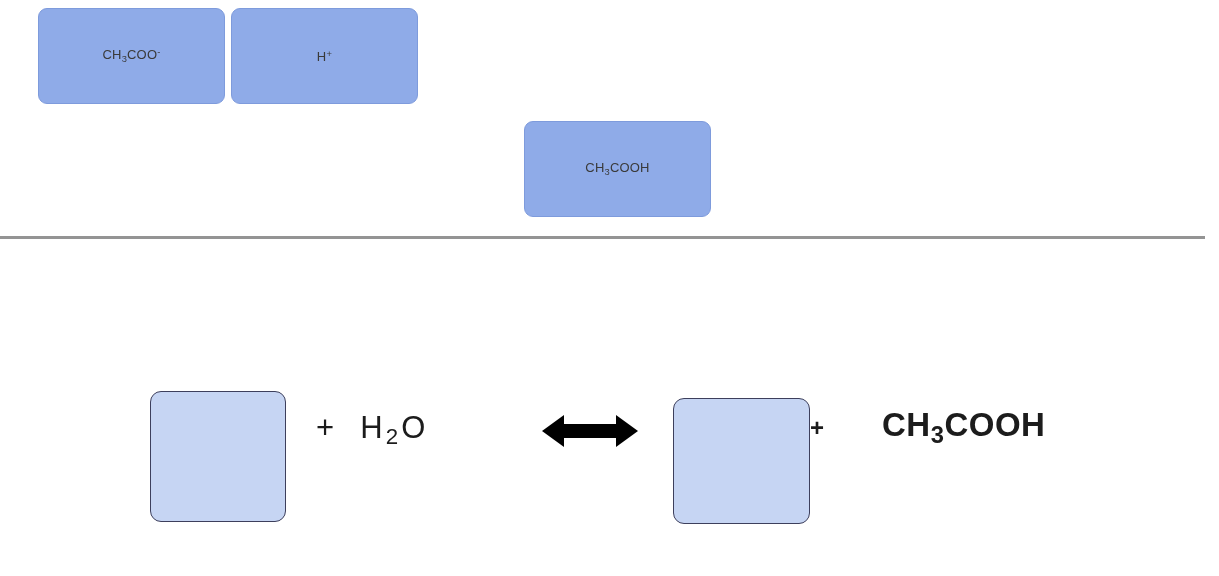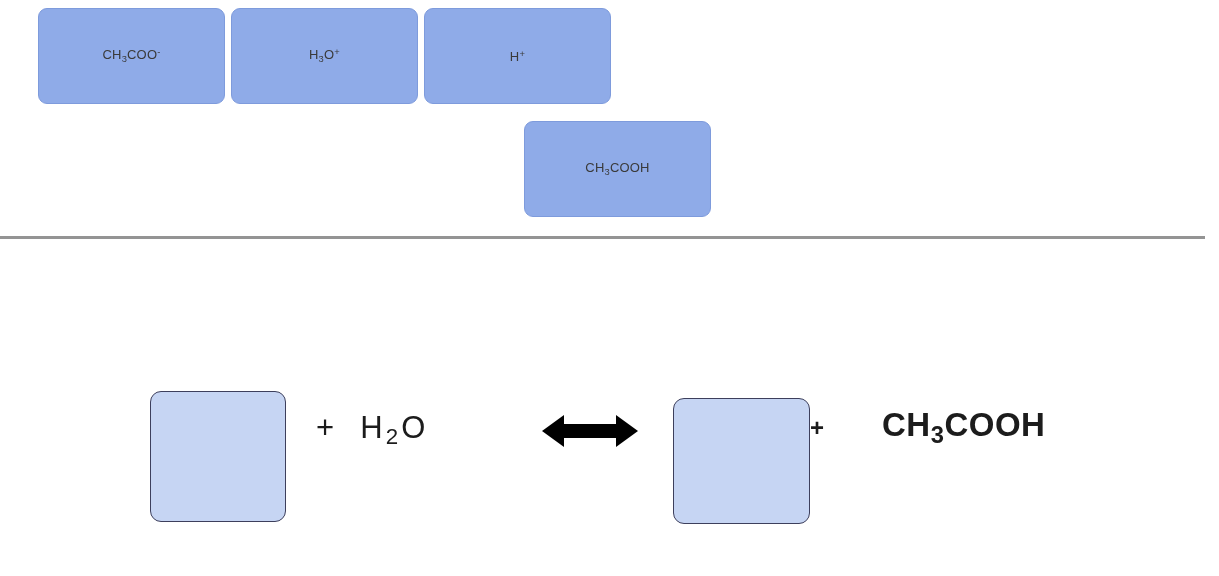--- a/index.html
+++ b/index.html
@@ -135,23 +135,20 @@
 </head>
 <body>
 
 <div id="source-bank">
 
   <div class="tile-row" id="tile-row-1">
     <div class="source-tile">
       <span class="formula">CH<sub>3</sub>COO<sup>-</sup></span>
     </div>
     <div class="source-tile">
-      <span class="formula">H<sub>3</sub>O<sup>+</sup></span>
-    </div>
-    <div class="source-tile">
       <span class="formula">H<sup>+</sup></span>
     </div>
   </div>
 
   <div class="tile-row" id="tile-row-2">
     <div class="source-tile">
       <span class="formula">CH<sub>3</sub>COOH</span>
     </div>
   </div>
 

